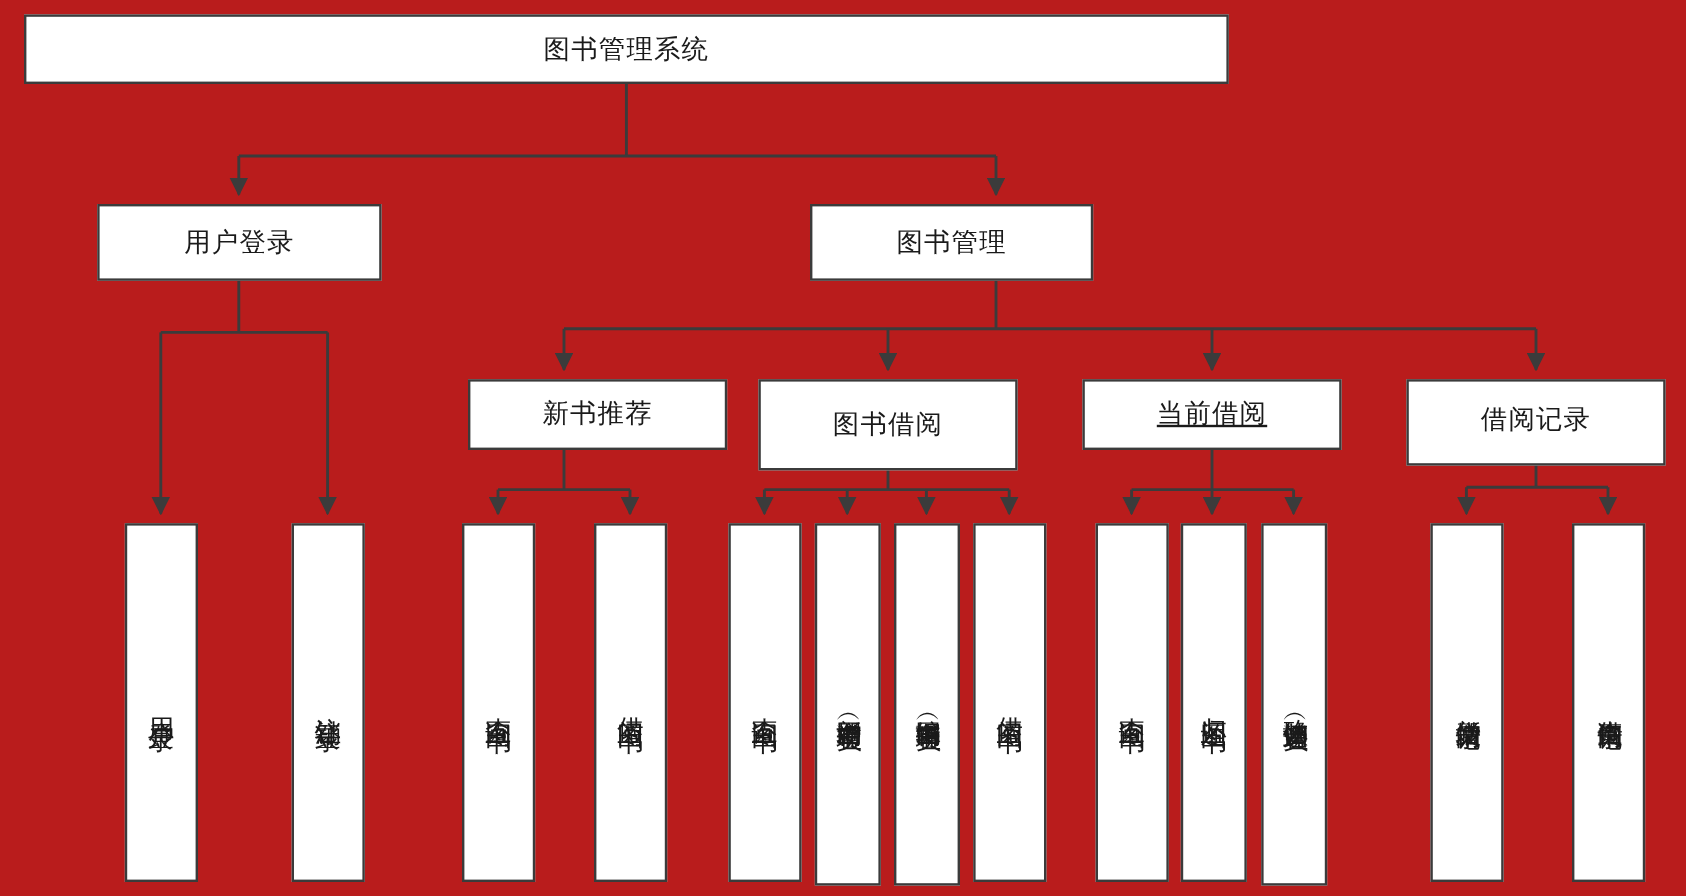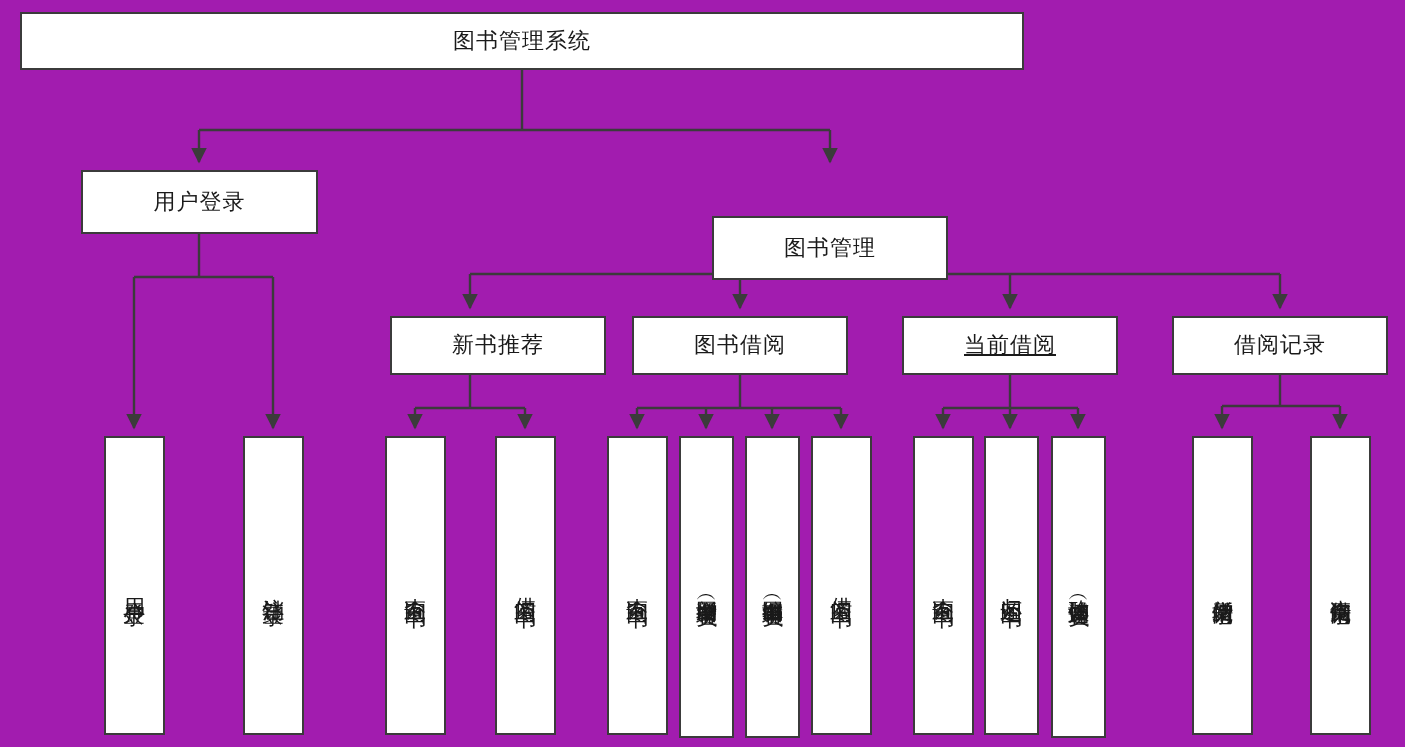--- a/index.html
+++ b/index.html
@@ -7,21 +7,21 @@
     padding: 0;
     background: #ffffff;
   }
   body {
     font-family: "Liberation Sans", "DejaVu Sans", sans-serif;
   }
   #canvas {
     position: relative;
     width: 1405px;
     height: 747px;
-    background: #a21caf;
+    background: #b91c1c;
     overflow: hidden;
   }
   .node {
     position: absolute;
     box-sizing: border-box;
     border: 2px solid #3b3b3b;
     background: #ffffff;
     display: flex;
     align-items: center;
     justify-content: center;
@@ -117,34 +117,34 @@
     </g>
   </svg>
 
   <div class="node h" style="left:20px; top:12px; width:1004px; height:58px;">
     <span>图书管理系统</span>
   </div>
 
   <div class="node h" style="left:81px; top:170px; width:237px; height:64px;">
     <span>用户登录</span>
   </div>
-  <div class="node h" style="left:712px; top:170px; width:236px; height:64px;margin-top:46px;">
+  <div class="node h" style="left:675px; top:170px; width:236px; height:64px;">
     <span>图书管理</span>
   </div>
 
   <div class="node h" style="left:362px; top:316px; width:216px; height:59px;margin-left:28px;">
     <span>新书推荐</span>
   </div>
-  <div class="node h" style="left:632px; top:316px; width:216px; height:59px;">
+  <div class="node h" style="left:632px; top:316px; width:216px; height:76px;">
     <span>图书借阅</span>
   </div>
   <div class="node h" style="left:902px; top:316px; width:216px; height:59px;text-decoration:underline;">
     <span>当前借阅</span>
   </div>
-  <div class="node h" style="left:1172px; top:316px; width:216px; height:59px;">
+  <div class="node h" style="left:1172px; top:316px; width:216px; height:72px;font-family:Liberation Mono, monospace;">
     <span>借阅记录</span>
   </div>
 
   <div class="node v" style="left:104px; top:436px; width:61px; height:299px;">
     <span class="vtext">用户登录</span>
   </div>
   <div class="node v" style="left:243px; top:436px; width:61px; height:299px;">
     <span class="vtext">注销登录</span>
   </div>
 

